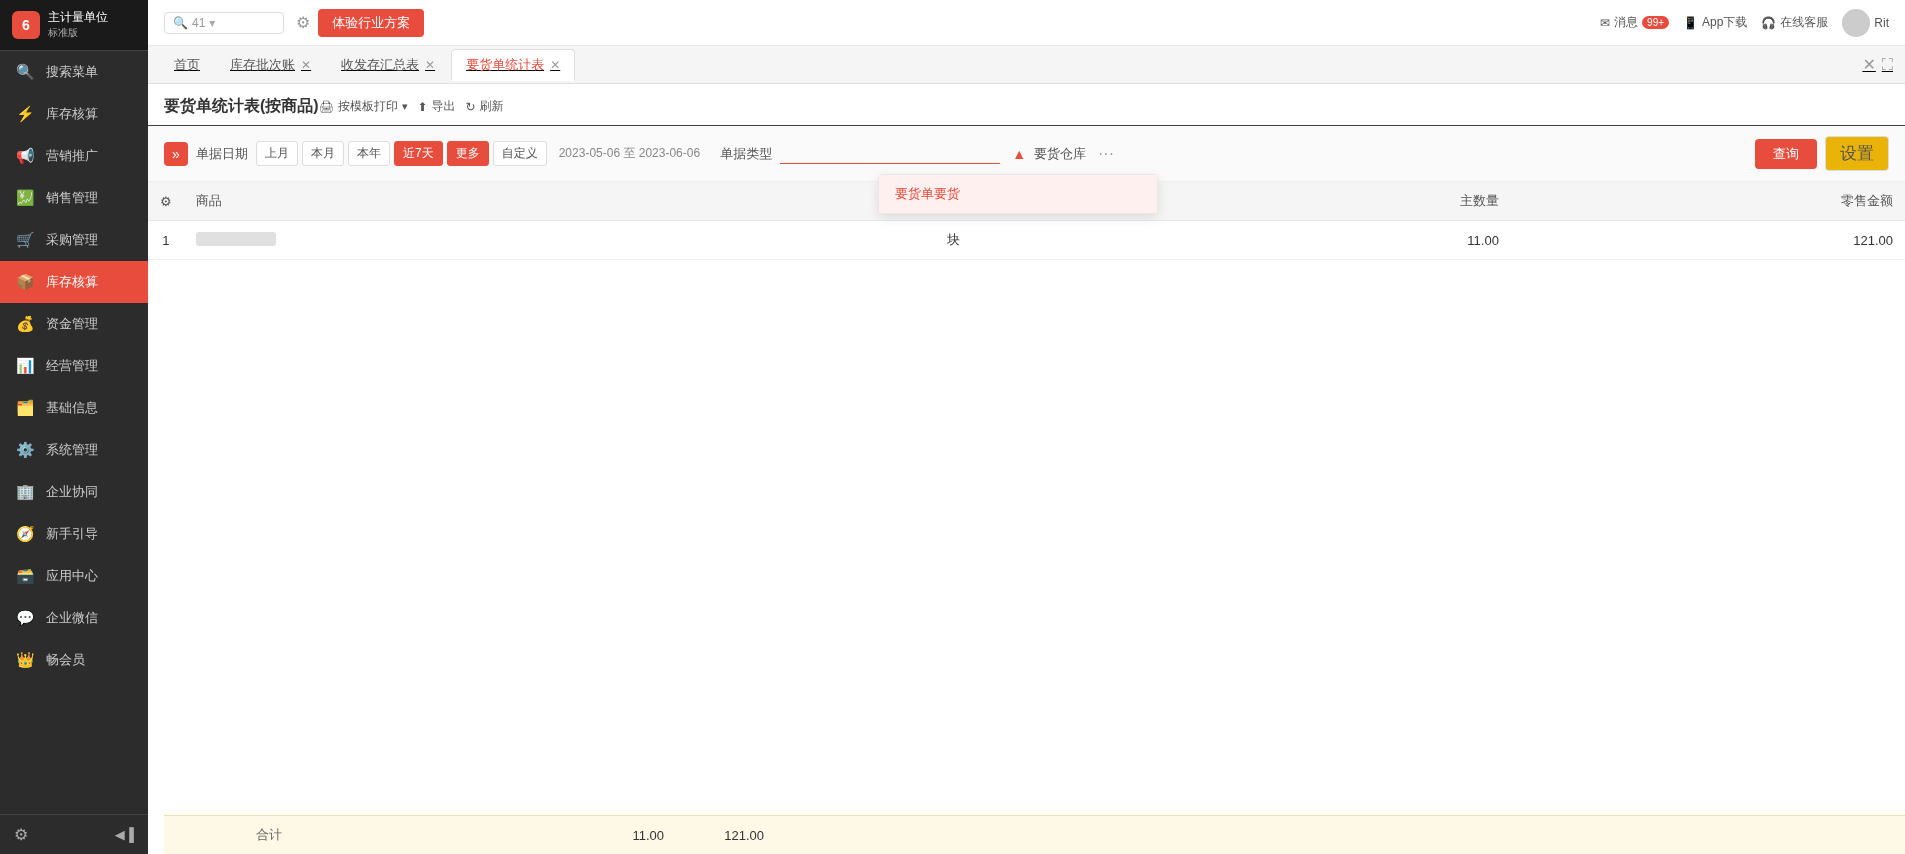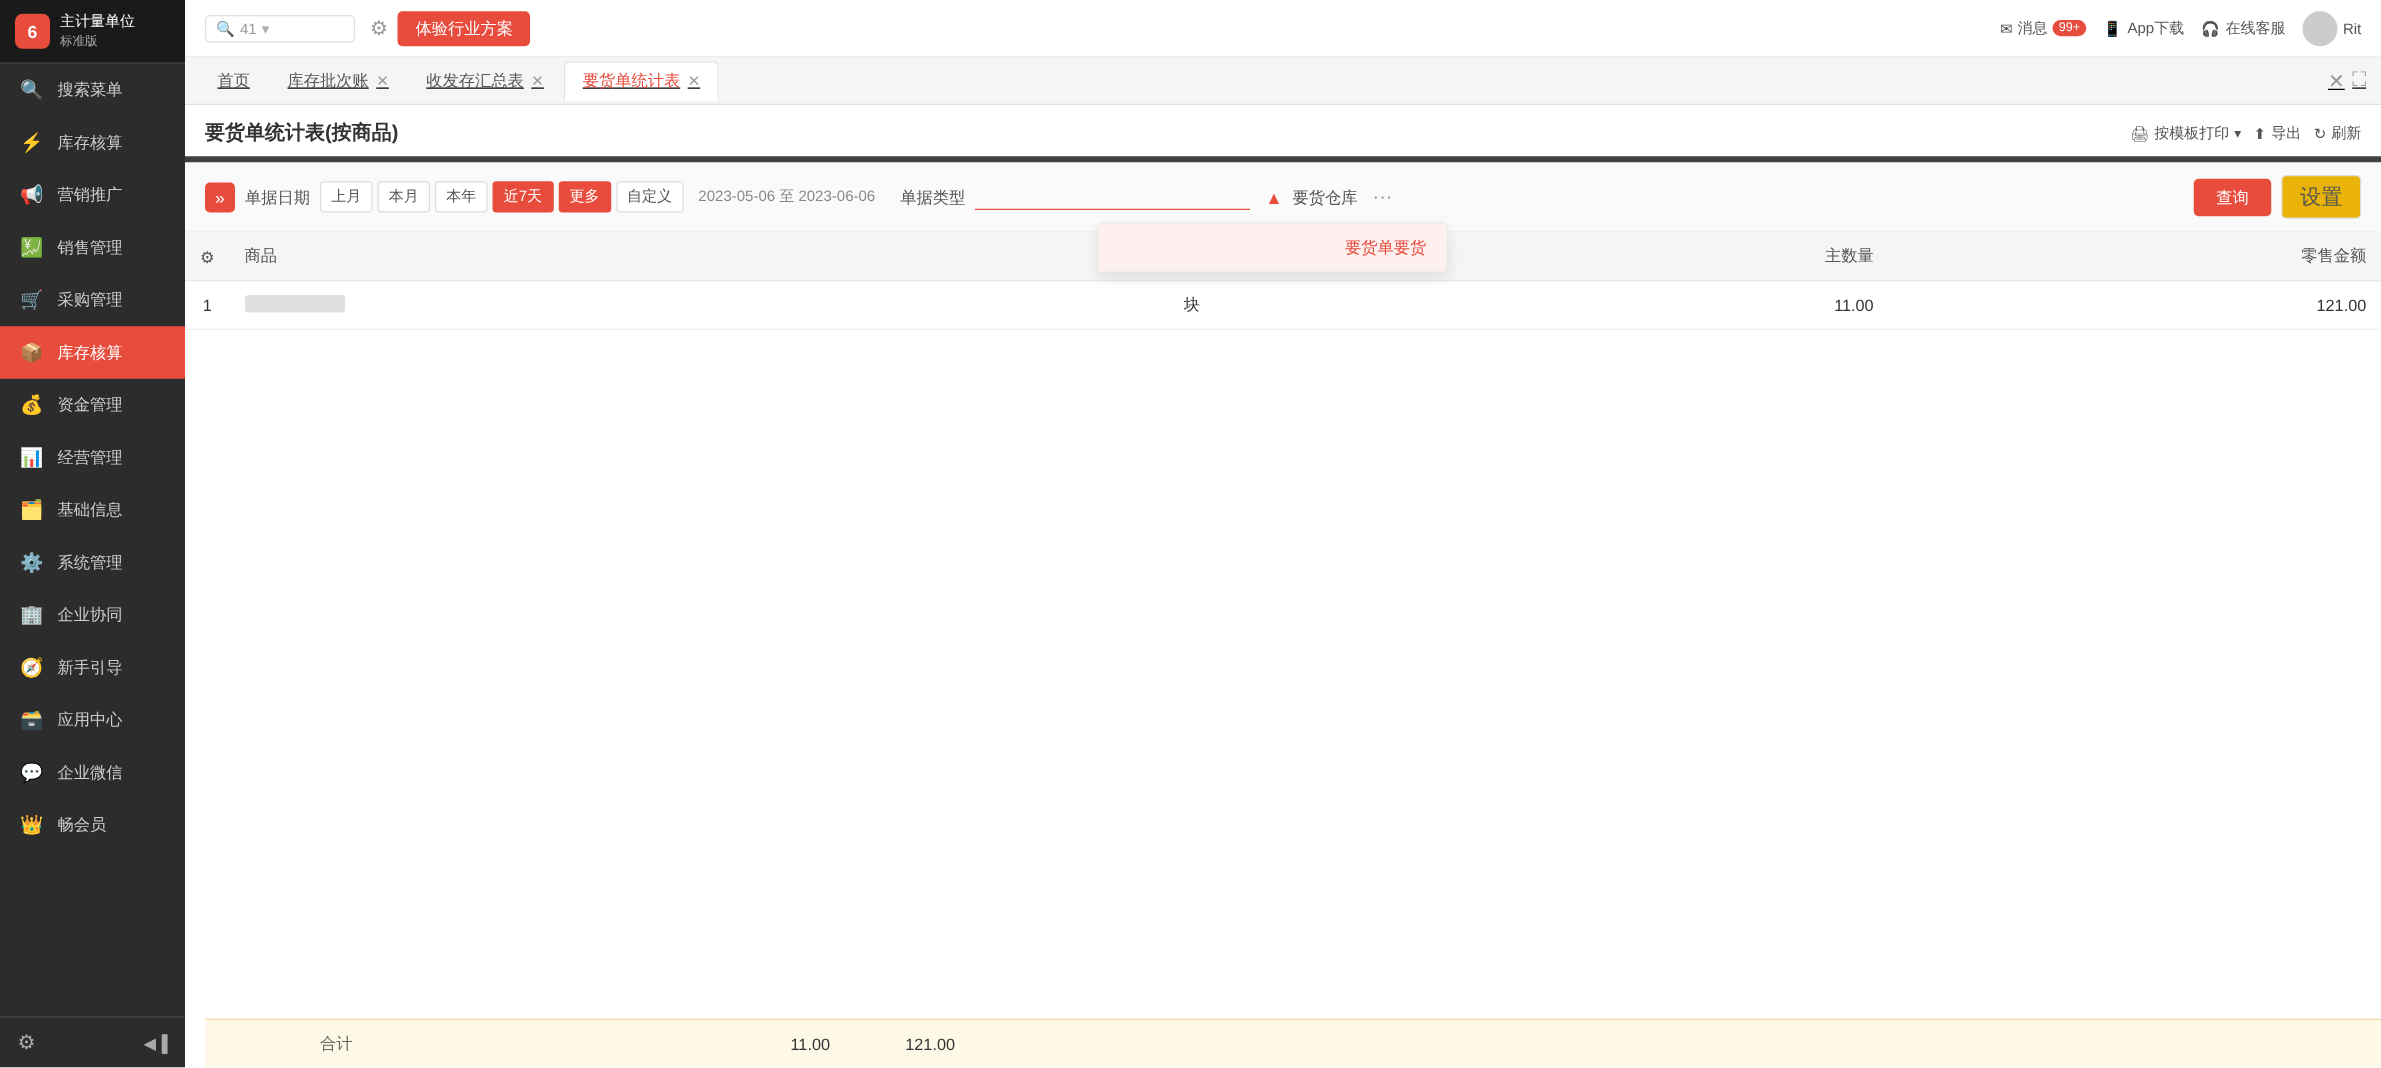--- a/index.html
+++ b/index.html
@@ -129,23 +129,23 @@
       flex: 1;
       background: #fff;
       overflow-y: auto;
       display: flex;
       flex-direction: column;
       position: relative;
     }
 
     
     .page-header {
-      display: flex; align-items: center; justify-content: space-between;
+      display: flex; align-items: center; 
       padding: 12px 16px 8px;
-      border-bottom: 5px solid #404040;
+      border-bottom: 1px solid #404040;
     }
     .page-title { font-size: 16px; font-weight: bold; color: #333; }
     .page-actions { display: flex; align-items: center; gap: 10px; }
     .action-link { display: flex; align-items: center; gap: 4px; color: #555; cursor: pointer; font-size: 12px; }
 
     
     .filter-bar {
       display: flex; align-items: center;
       padding: 10px 16px;
       background: #fafafa;
@@ -219,21 +219,20 @@
       border: 1px solid #e8e8e8;
       border-radius: 4px;
       box-shadow: 0 4px 12px rgba(0,0,0,0.1);
       z-index: 100;
     }
     .type-dropdown-item {
       padding: 10px 16px;
       cursor: pointer;
       font-size: 13px;
       color: #333;
-      text-align: right;
     }
     .type-dropdown-item.selected { background: #fff0f0; color: #e84c3d; }
 
     
     .table-wrapper {
       flex: 1;
       overflow: auto;
       padding-bottom: 60px;
     }
     table {

